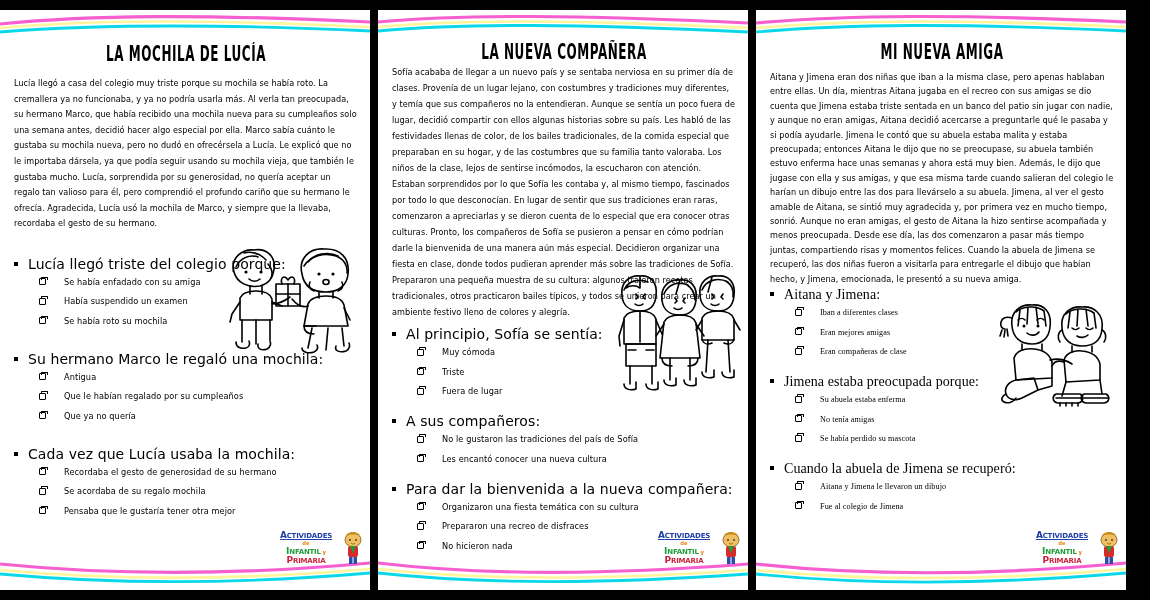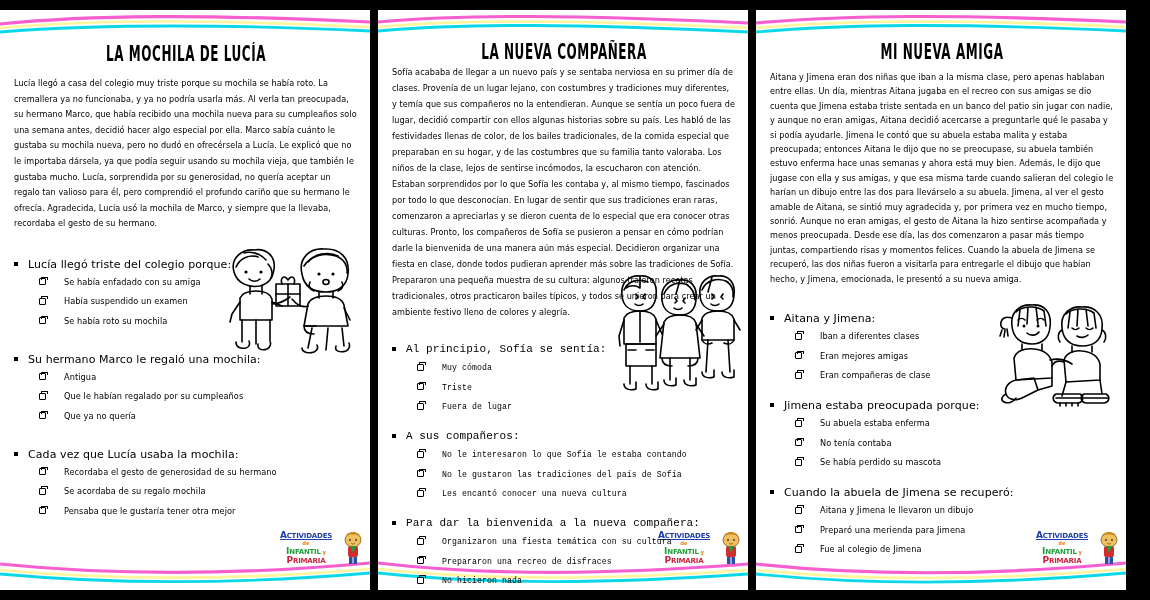--- a/index.html
+++ b/index.html
@@ -61,28 +61,28 @@
   }
   .sheet.p1 .title { margin-bottom: 18px; }
   .sheet.p1 .body-text { font-size: 8.1px; line-height: 15.6px; }
   .sheet.p2 .title { margin-top: 4px; margin-bottom: 8px; }
   .sheet.p2 .body-text { font-size: 8.15px; line-height: 16px; }
   .sheet.p3 .title { margin-top: 4px; margin-bottom: 14px; }
   .sheet.p3 .body-text { font-size: 8.15px; line-height: 14.4px; }
 
   .questions { margin-top: 10px; }
   .sheet.p1 .questions { margin-top: 26px; }
-  .sheet.p2 .questions { margin-top: 23px; font-family: Liberation Mono, monospace; }
-  .sheet.p3 .questions { margin-top: 26px; }
+  .sheet.p2 .questions { margin-top: 8px; }
+  .sheet.p3 .questions { margin-top: 2px; font-family: Liberation Serif, serif; }
 
   .q-block { margin-bottom: 17px; }
   .sheet.p1 .q-block { margin-bottom: 25px; }
   .q-prompt {
     display: flex; align-items: flex-start;
-    font-size: 11px; line-height: 13px; color: #000;
+    font-size: 14px; line-height: 13px; color: #000;
     margin-bottom: 5px;
   }
   .q-bullet {
     width: 4px; height: 4px; background: #000;
     margin-right: 10px; margin-top: 4px; flex: 0 0 4px;
   }
   .q-prompt-text { letter-spacing: 0.08px; }
   .opt-list { margin-left: 25px; }
   .opt {
     display: flex; align-items: flex-start;
@@ -405,24 +405,20 @@
           </div>
         </div>
         <div class="q-block">
           <div class="q-prompt">
             <span class="q-bullet"></span>
             <span class="q-prompt-text">A sus compañeros:</span>
           </div>
           <div class="opt-list">
             <div class="opt">
                 <span class="checkbox"></span>
-                <span class="opt-text">No le interesaron lo que Sofía le estaba contando</span>
-              </div>
-            <div class="opt">
-                <span class="checkbox"></span>
                 <span class="opt-text">No le gustaron las tradiciones del país de Sofía</span>
               </div>
             <div class="opt">
                 <span class="checkbox"></span>
                 <span class="opt-text">Les encantó conocer una nueva cultura</span>
               </div>
           </div>
         </div>
         <div class="q-block">
           <div class="q-prompt">
@@ -556,44 +552,40 @@
             <span class="q-bullet"></span>
             <span class="q-prompt-text">Jimena estaba preocupada porque:</span>
           </div>
           <div class="opt-list">
             <div class="opt">
                 <span class="checkbox"></span>
                 <span class="opt-text">Su abuela estaba enferma</span>
               </div>
             <div class="opt">
                 <span class="checkbox"></span>
-                <span class="opt-text">No tenía contaba</span>
+                <span class="opt-text">No tenía amigas</span>
               </div>
             <div class="opt">
                 <span class="checkbox"></span>
                 <span class="opt-text">Se había perdido su mascota</span>
               </div>
           </div>
         </div>
         <div class="q-block">
           <div class="q-prompt">
             <span class="q-bullet"></span>
             <span class="q-prompt-text">Cuando la abuela de Jimena se recuperó:</span>
           </div>
           <div class="opt-list">
             <div class="opt">
                 <span class="checkbox"></span>
                 <span class="opt-text">Aitana y Jimena le llevaron un dibujo</span>
               </div>
             <div class="opt">
                 <span class="checkbox"></span>
-                <span class="opt-text">Preparó una merienda para Jimena</span>
-              </div>
-            <div class="opt">
-                <span class="checkbox"></span>
                 <span class="opt-text">Fue al colegio de Jimena</span>
               </div>
           </div>
         </div>
       </div>
     </div>
   </div>
 
 </div>
 

